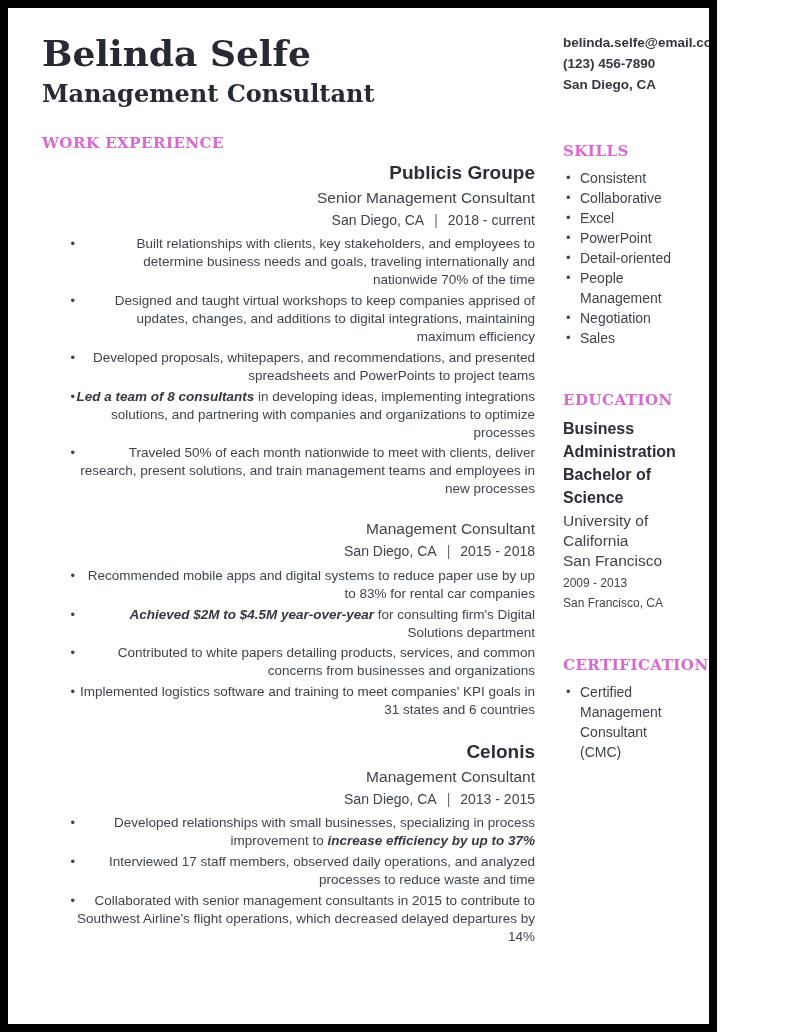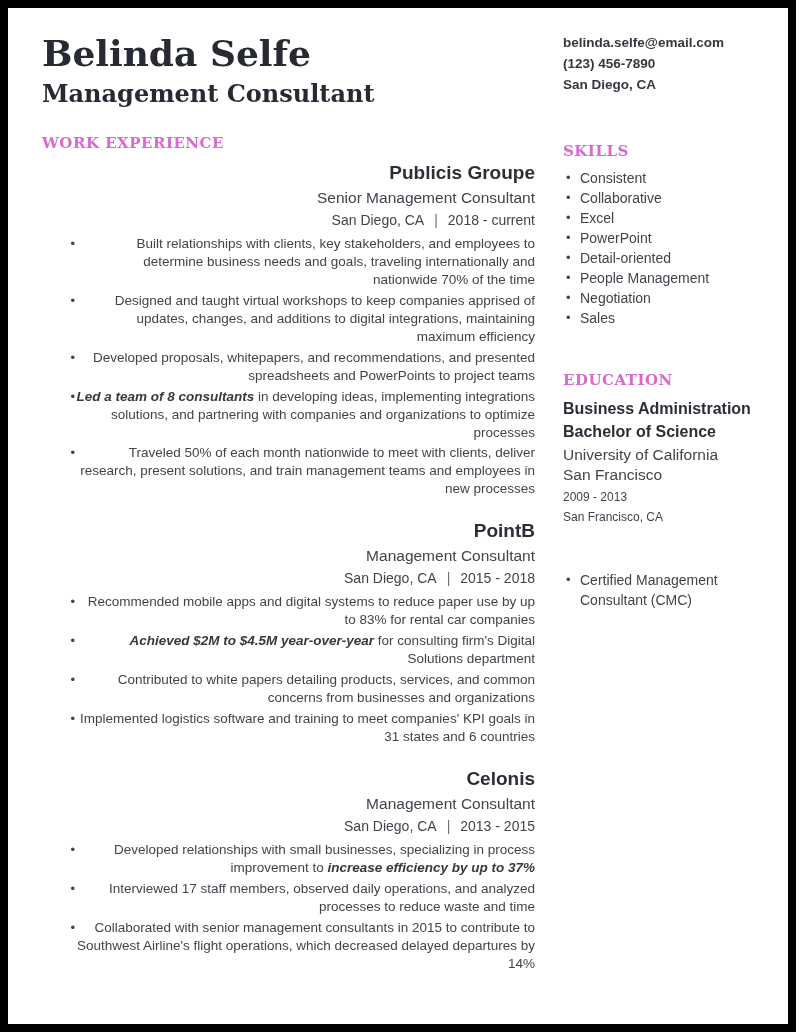--- a/index.html
+++ b/index.html
@@ -1,18 +1,18 @@
 <!DOCTYPE html>
 <html style="--accent: #d968d0; --border: #000000;"><head>
 <meta charset="utf-8">
 <style>
   :root{ --accent:#d968d0; --ink:#272a32; --body:#3f444b; --border:#000; }
   html,body{margin:0;padding:0;background:#fff;}
   .page{
-    width:796px;height:1032px;box-sizing:border-box;
+    width:717px;height:1032px;box-sizing:border-box;
     border:8px solid var(--border);
     background:#fff;overflow:hidden;
     font-family:"Liberation Sans","DejaVu Sans",sans-serif;
     color:var(--body);
   }
   .content{display:flex;padding:14px 24px 0 34px;box-sizing:border-box;}
   .main{width:493px;flex:none;}
   .sidebar{flex:1;padding-left:28px;min-width:0;}
 
   
@@ -105,21 +105,20 @@
                   <span class="dot">•</span>
                   <span class="btext"><span class="em">Led a team of 8 consultants</span><span> in developing ideas, implementing integrations solutions, and partnering with companies and organizations to optimize processes</span></span>
                 </li>
                 <li>
                   <span class="dot">•</span>
                   <span class="btext"><span>Traveled 50% of each month nationwide to meet with clients, deliver research, present solutions, and train management teams and employees in new processes</span></span>
                 </li>
               </ul>
             </section>
             <section class="job">
-              <div class="company">PointB</div>
               <div class="job-title">Management Consultant</div>
               <div class="job-meta"><span>San Diego, CA</span><span class="meta-divider">|</span><span>2015 - 2018</span></div>
               <ul class="bullets">
                 <li>
                   <span class="dot">•</span>
                   <span class="btext"><span>Recommended mobile apps and digital systems to reduce paper use by up to 83% for rental car companies</span></span>
                 </li>
                 <li>
                   <span class="dot">•</span>
                   <span class="btext"><span class="em">Achieved $2M to $4.5M year-over-year</span><span> for consulting firm's Digital Solutions department</span></span>
@@ -208,20 +207,21 @@
         <div class="degree-line">Bachelor of Science</div>
         <div class="edu-block">
           <div class="school-line">University of California</div>
           <div class="school-line">San Francisco</div>
         </div>
         <div class="edu-meta edu-gap">2009 - 2013</div>
         <div class="edu-meta">San Francisco, CA</div>
       </section>
 
       <section class="sb-section">
+        <h3 class="section-heading">CERTIFICATION</h3>
         <ul class="sb-list" id="cert-list">
             <li>
               <span class="dot">•</span>
               <span class="btext"><span>Certified Management Consultant (CMC)</span></span>
             </li>
           </ul>
       </section>
     </div>
 
   </div>

